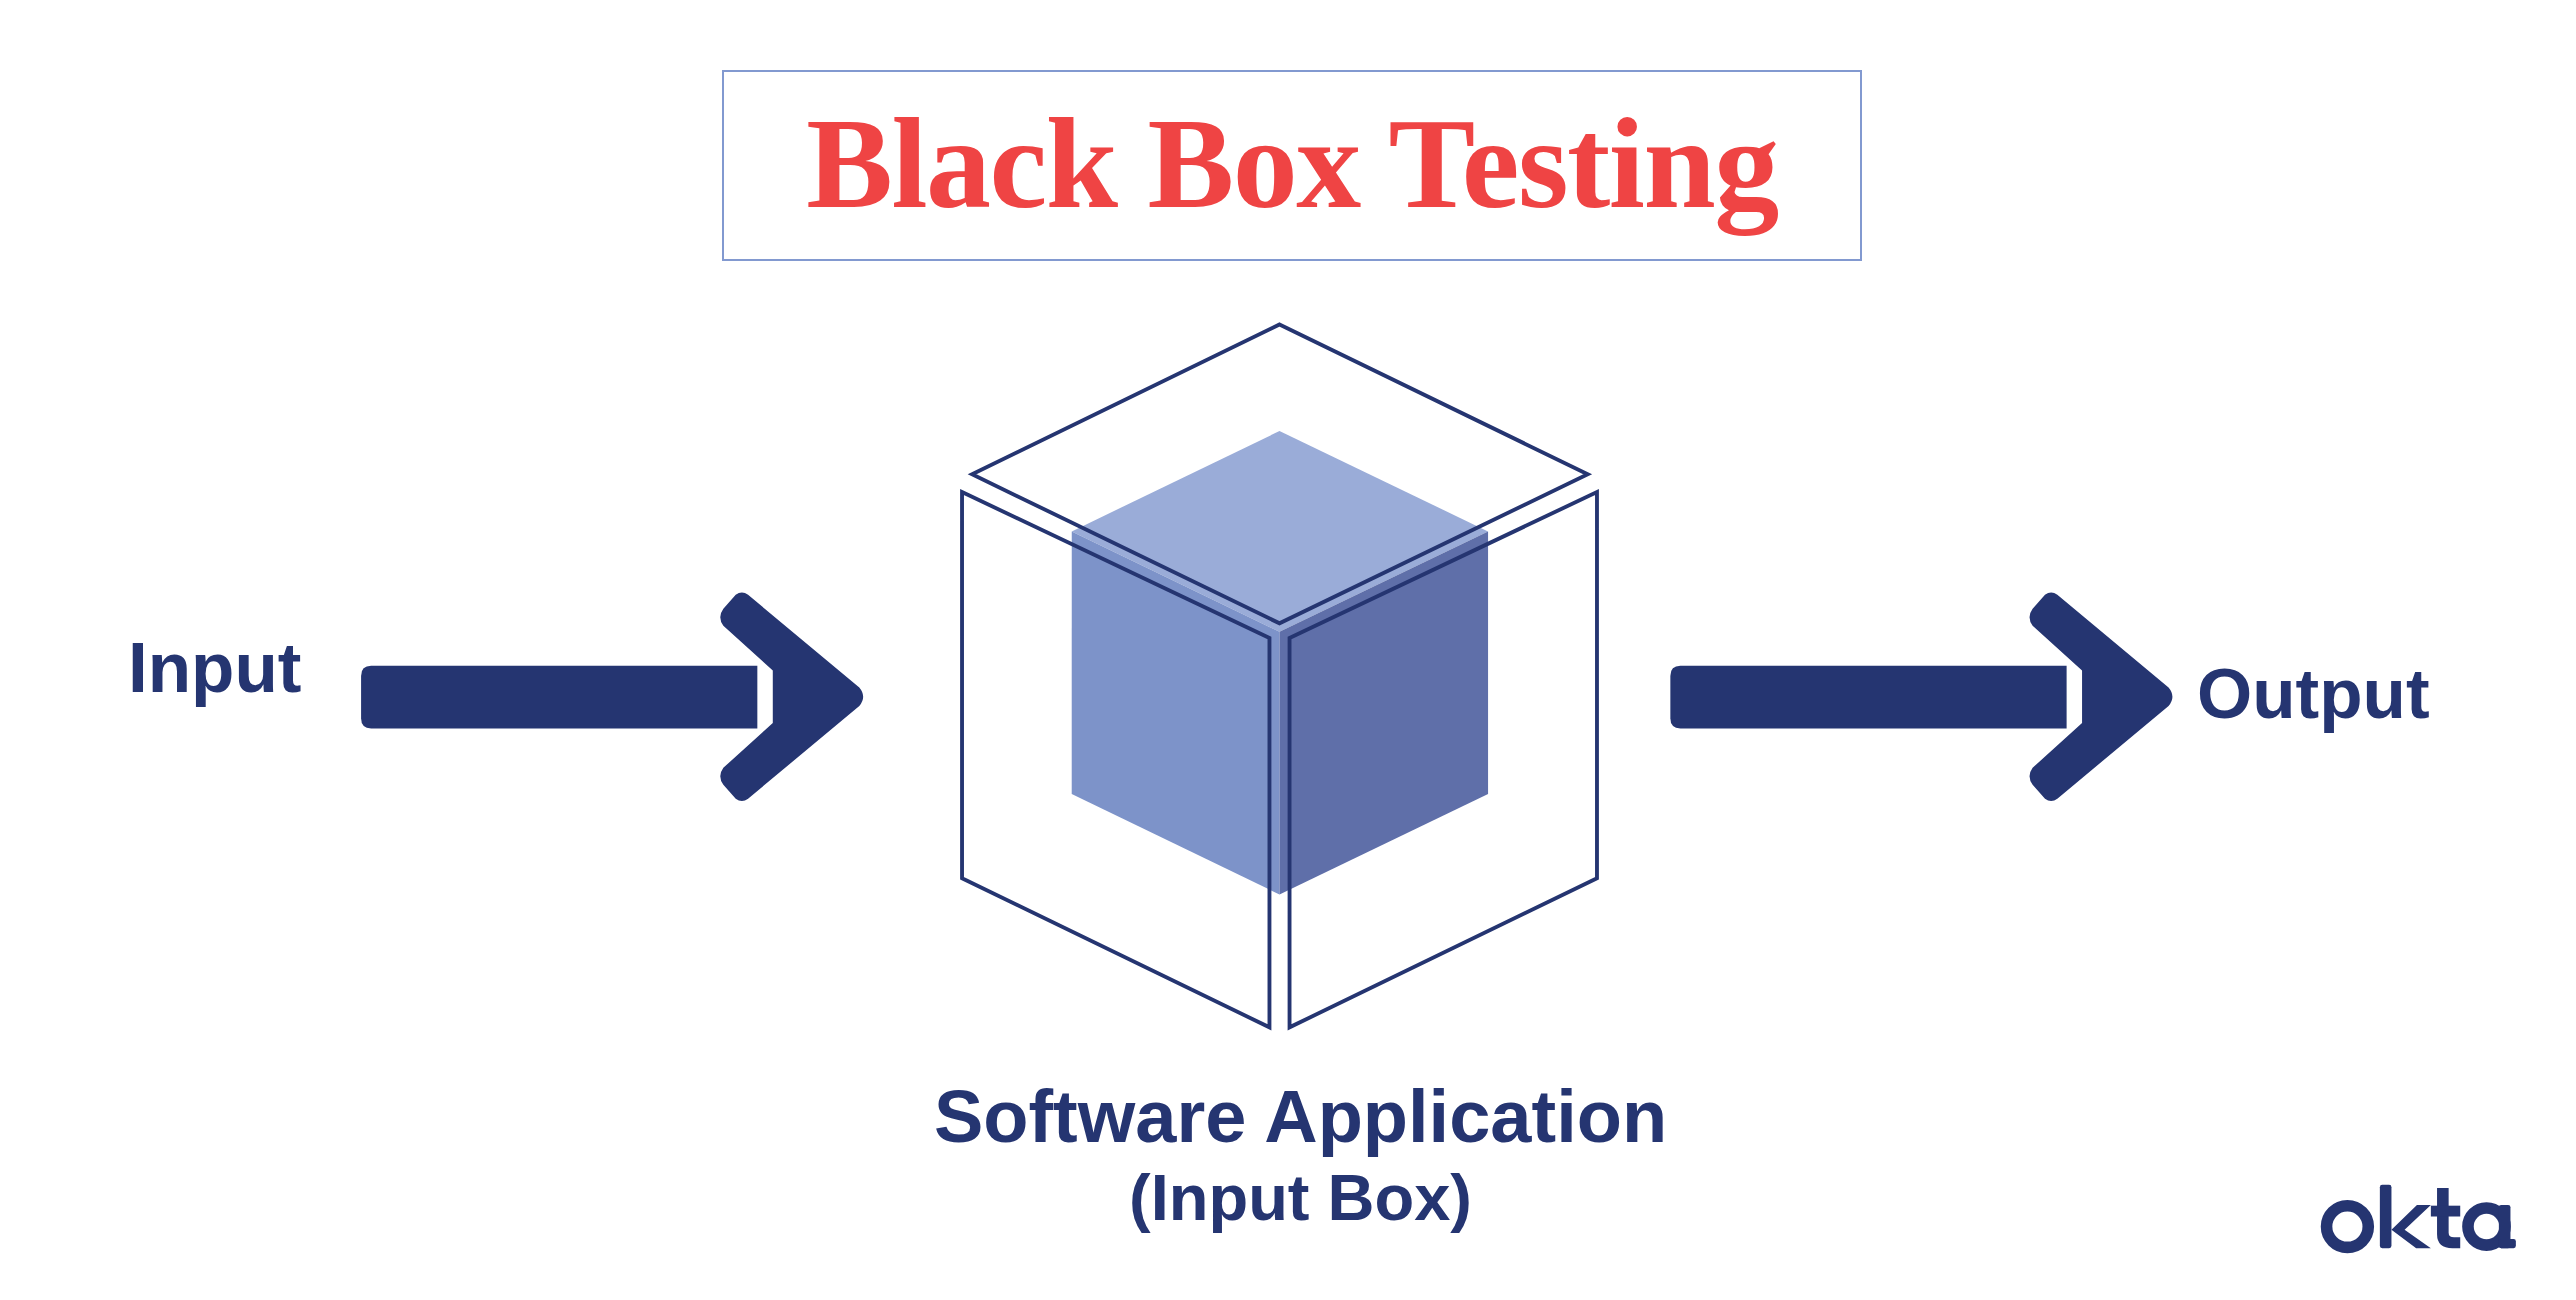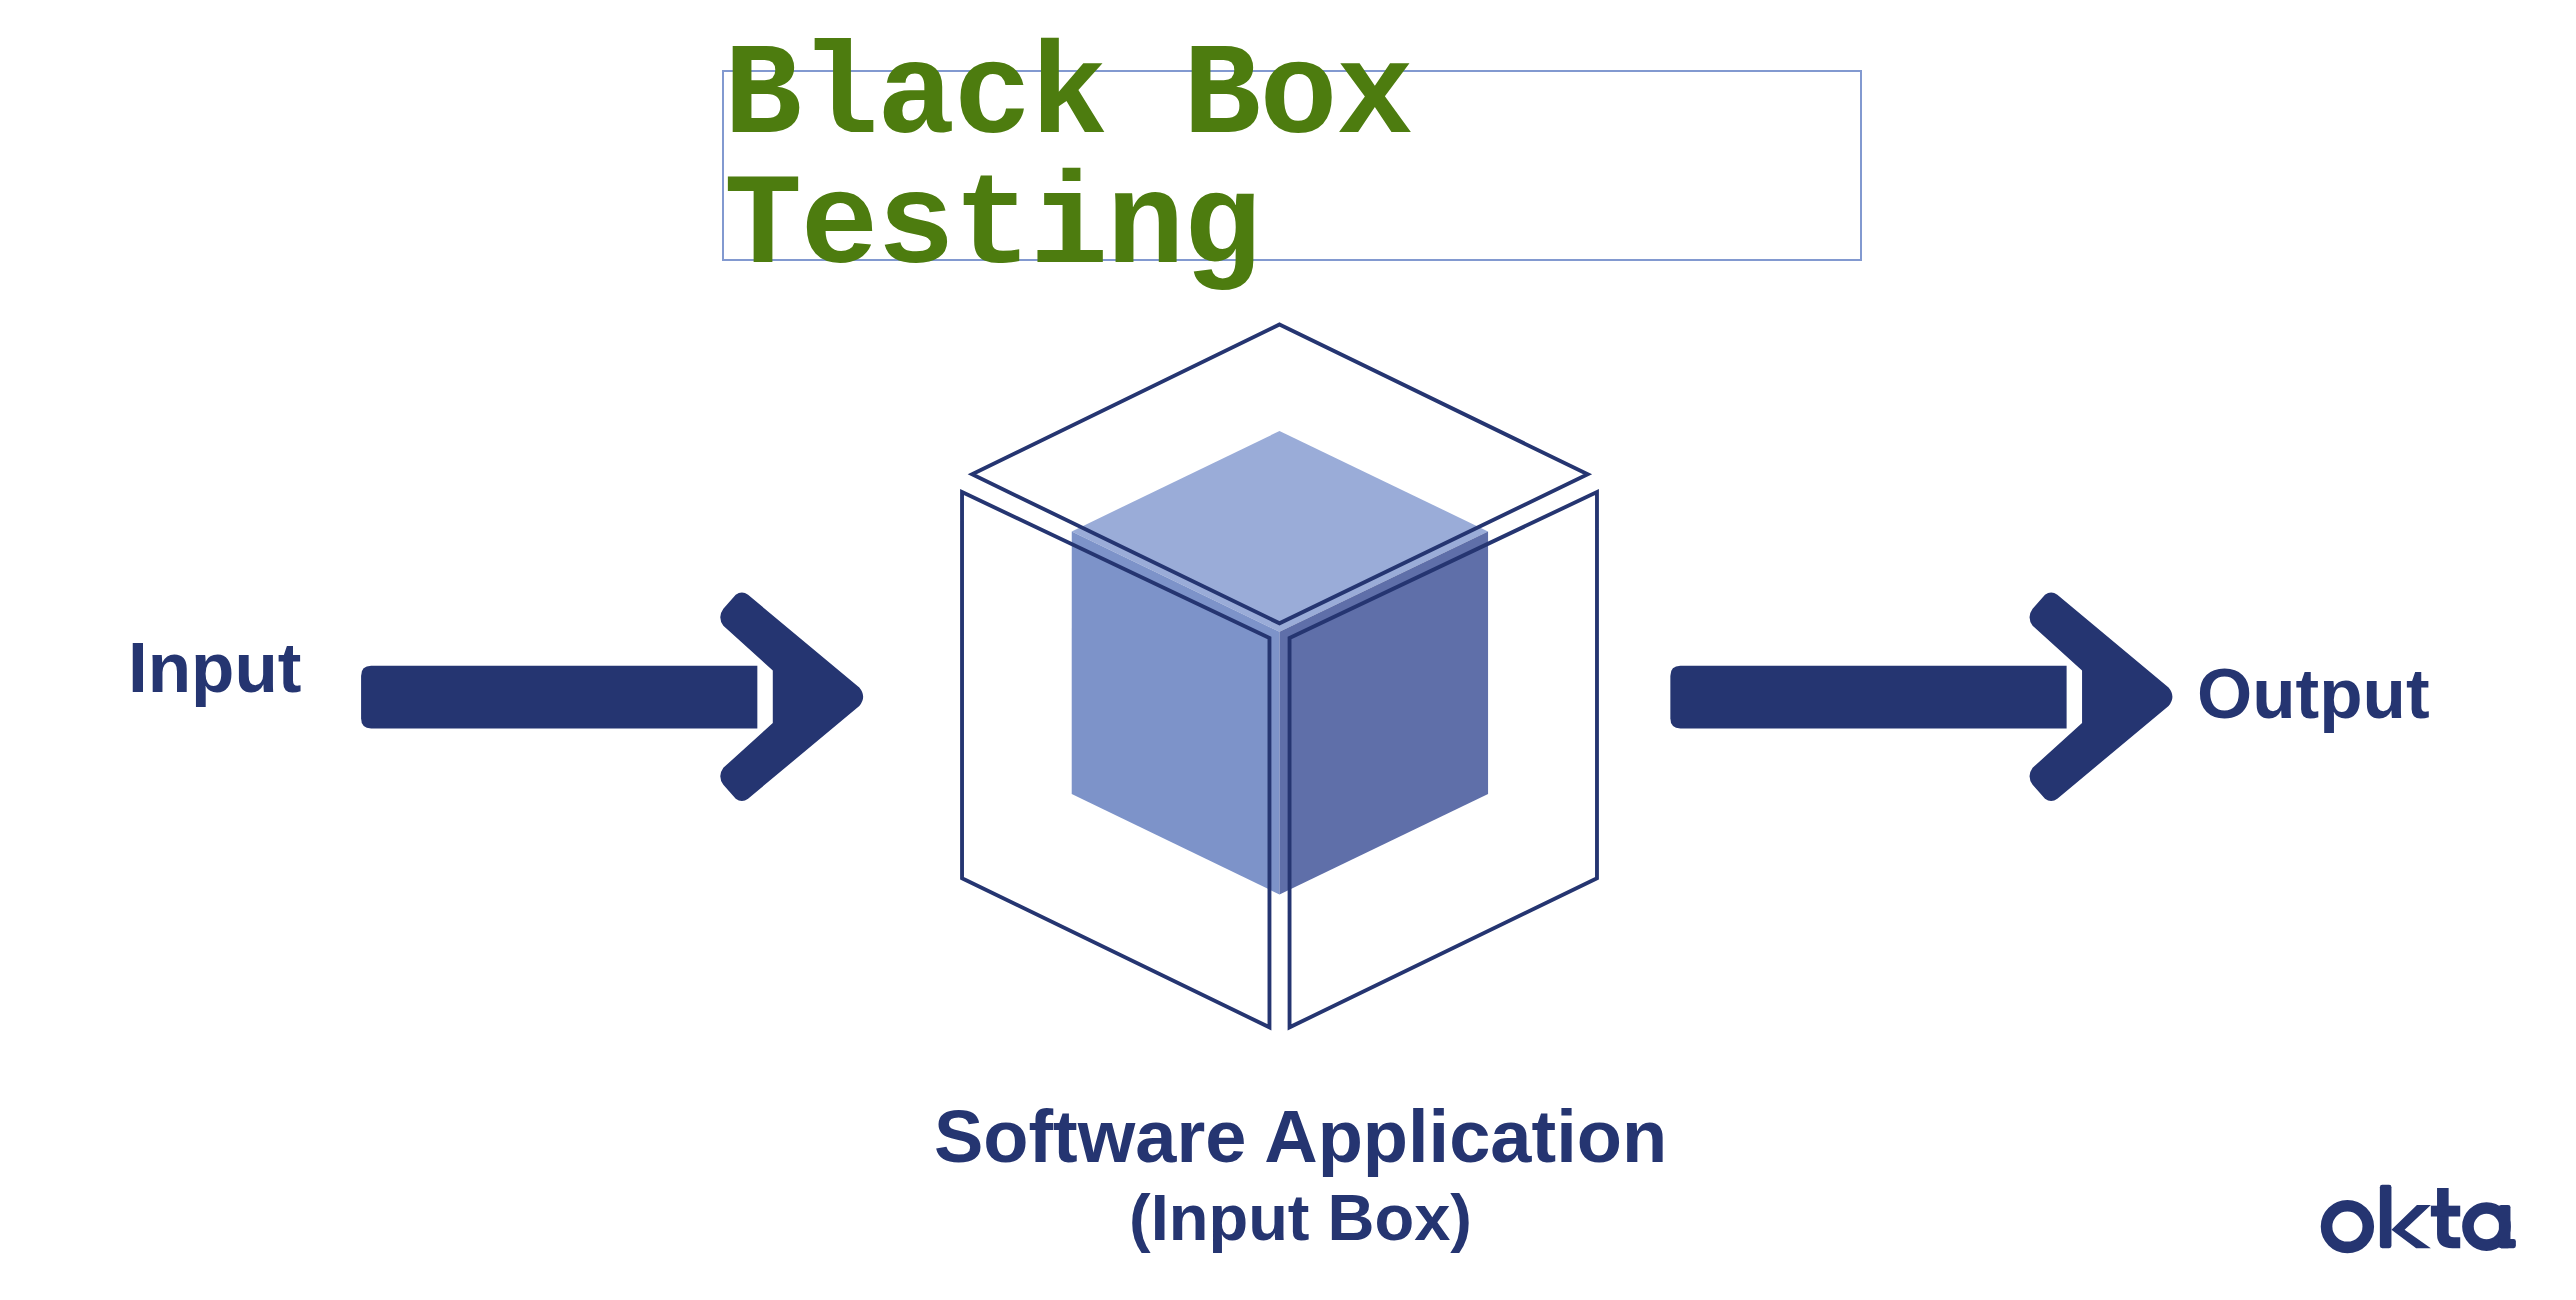--- a/index.html
+++ b/index.html
@@ -3,30 +3,30 @@
 <meta charset="utf-8">
 <style>
   html, body { margin: 0; padding: 0; background: #ffffff; }
   body { width: 2576px; height: 1300px; position: relative; overflow: hidden; font-family: "Liberation Sans", sans-serif; }
   .title-box {
     position: absolute; left: 722px; top: 70px; width: 1140px; height: 191px;
     border: 2.3px solid #8299d0; box-sizing: border-box;
     display: flex; align-items: center; justify-content: center;
   }
   .title {
-    font-family: Liberation Mono, monospace; font-weight: bold; font-size: 130px;
-    color: #4d7c0f; letter-spacing: -1.5px; line-height: 1; margin-top: -4.6px;
+    font-family: Liberation Serif, serif; font-weight: bold; font-size: 130px;
+    color: #ef4444; letter-spacing: -1.5px; line-height: 1; margin-top: -4.6px;
   }
   .label {
     position: absolute; font-family: "Liberation Sans", sans-serif; font-weight: bold;
     color: #253571; line-height: 1; white-space: nowrap;
   }
   .input-label { left: 128px; top: 632px; font-size: 71px; }
   .output-label { left: 2197px; top: 658px; font-size: 71px; }
-  .caption { left: 0; width: 2576px; text-align: center; margin-top: 20px; }
+  .caption { left: 0; width: 2576px; text-align: center; }
   .caption-main { top: 1080px; font-size: 74px; padding-left: 25px; box-sizing: border-box; }
   .caption-sub { top: 1165px; font-size: 65px; padding-left: 25px; box-sizing: border-box; }
   svg.diagram { position: absolute; left: 0; top: 0; }
   .logo { position: absolute; left: 2318px; top: 1174px; }
 </style>
 </head>
 <body>
 
 <div class="title-box">
   <div class="title">Black Box Testing</div>

